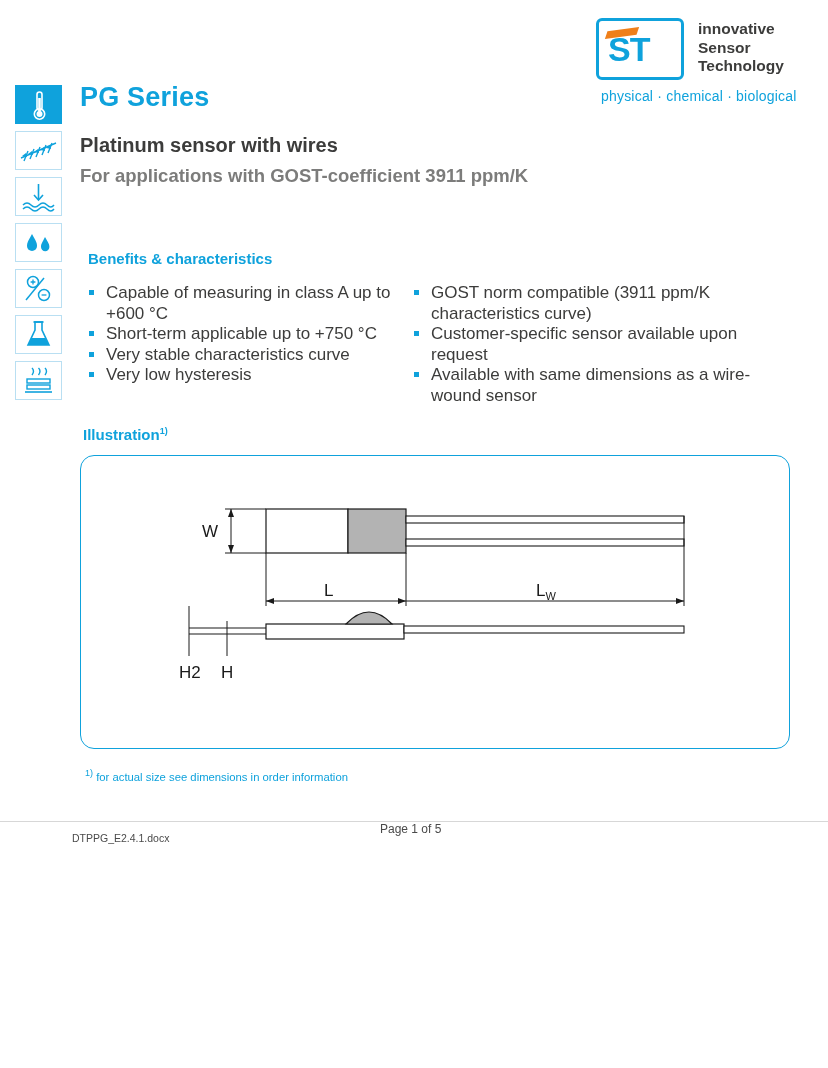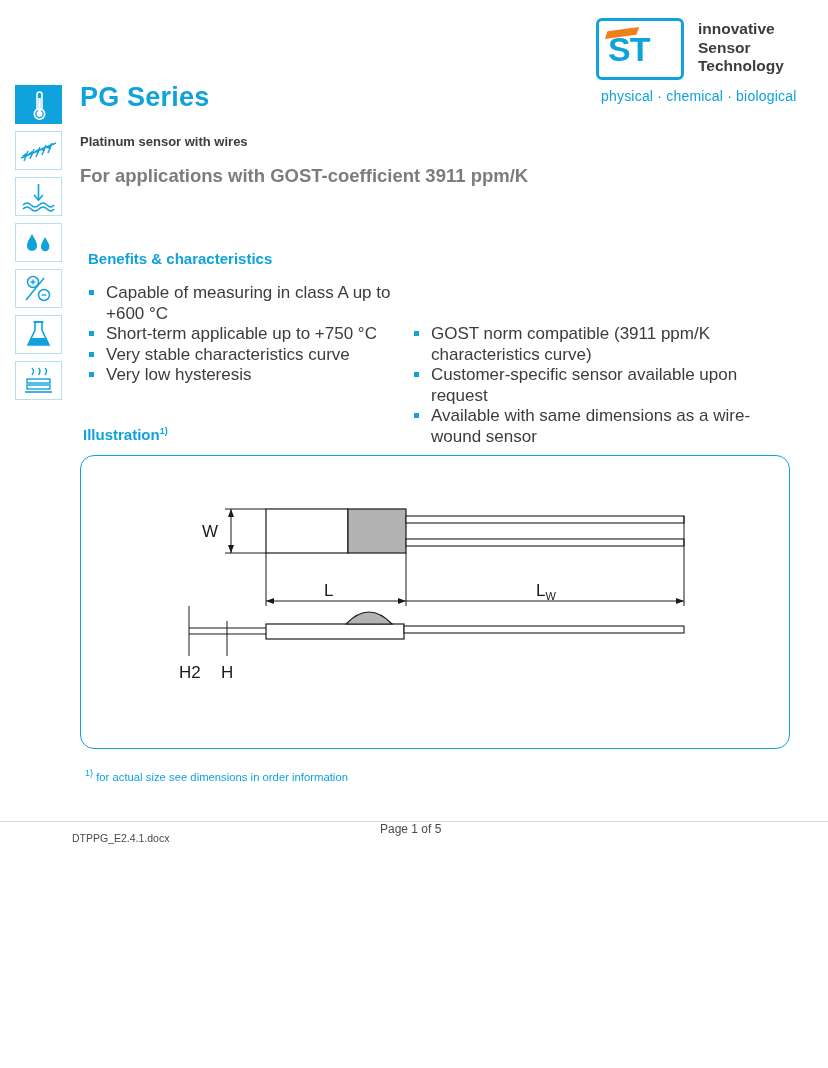--- a/index.html
+++ b/index.html
@@ -104,21 +104,21 @@
     left: 80px;
     font-size: 27px;
     font-weight: bold;
     color: #0fa2dc;
     letter-spacing: 0.2px;
   }
   .title-sub1 {
     position: absolute;
     top: 134px;
     left: 80px;
-    font-size: 13px;
+    font-size: 20px;
     font-weight: bold;
     color: #3c3c3b;
   }
   .title-sub2 {
     position: absolute;
     top: 165px;
     left: 80px;
     font-size: 18.5px;
     font-weight: bold;
     color: #7c7c7b;
@@ -133,21 +133,21 @@
   }
   #benefits-heading { top: 250px; left: 88px; }
 
   .bullet-col {
     position: absolute;
     font-size: 17px;
     color: #3c3c3b;
     line-height: 20.5px;
   }
   #bullets-left { top: 283px; left: 88px; width: 320px; }
-  #bullets-right { top: 283px; left: 413px; width: 380px; margin-top: 41px; }
+  #bullets-right { top: 283px; left: 413px; width: 380px; }
   .bullet-item {
     position: relative;
     padding-left: 18px;
     margin-bottom: 0px;
   }
   .bullet-item::before {
     content: "";
     position: absolute;
     left: 1px;
     top: 7px;

